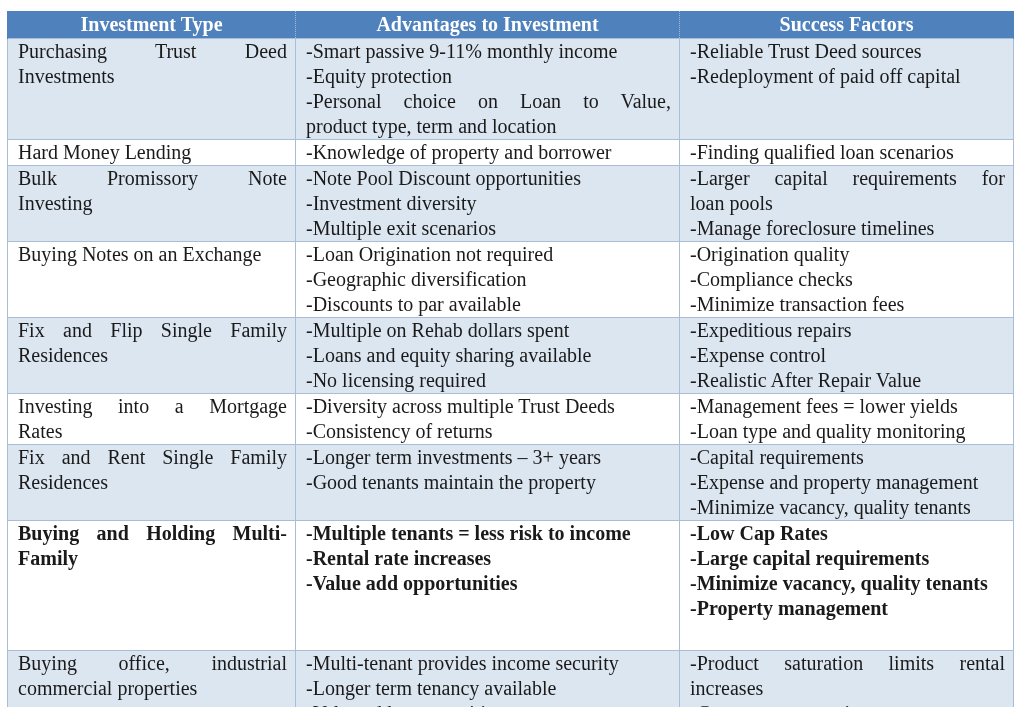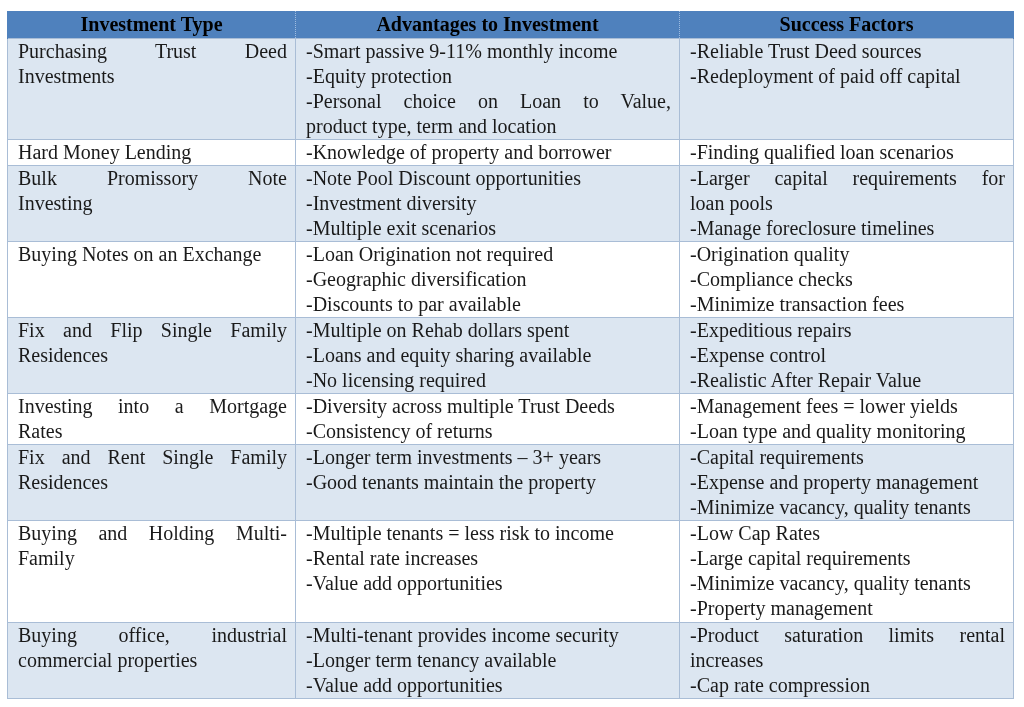--- a/index.html
+++ b/index.html
@@ -6,21 +6,21 @@
   body { width: 1024px; height: 707px; position: relative; overflow: hidden; }
   .tbl {
     position: absolute; left: 7px; top: 11px; width: 1006px;
     border-collapse: collapse; table-layout: fixed;
     font-family: "Liberation Serif", serif; font-size: 20px; color: #1a1a1a;
   }
   .tbl col.c1 { width: 288px; }
   .tbl col.c2 { width: 384px; }
   .tbl col.c3 { width: 334px; }
   .tbl th {
-    background: #4f81bd; color: #000000; font-weight: bold; text-align: center;
+    background: #4f81bd; color: #ffffff; font-weight: bold; text-align: center;
     height: 27px; padding: 0; line-height: 27px; font-size: 20px;
     border-left: 1px dotted #9fbce0; border-right: 1px dotted #9fbce0;
   }
   .tbl th:first-child { border-left: 1px solid #4f81bd; }
   .tbl th:last-child { border-right: 1px solid #4f81bd; }
   .tbl td {
     vertical-align: top; padding: 0 8px 0 10px; line-height: 25px;
     border: 1px solid #a9bdd6; text-align: justify;
   }
   .tbl tr.shade td { background: #dce6f1; }
@@ -141,21 +141,21 @@
         <td>
           <span class="line">-Longer term investments – 3+ years</span>
           <span class="line">-Good tenants maintain the property</span>
         </td>
         <td>
           <span class="line">-Capital requirements</span>
           <span class="line">-Expense and property management</span>
           <span class="line">-Minimize vacancy, quality tenants</span>
         </td>
       </tr>
-      <tr class="plain" style="height: 102px;">
+      <tr class="plain" style="height: 130px; font-weight: bold;">
         <td>
           <span class="line just">Buying and Holding Multi-</span>
           <span class="line">Family</span>
         </td>
         <td>
           <span class="line">-Multiple tenants = less risk to income</span>
           <span class="line">-Rental rate increases</span>
           <span class="line">-Value add opportunities</span>
         </td>
         <td>

